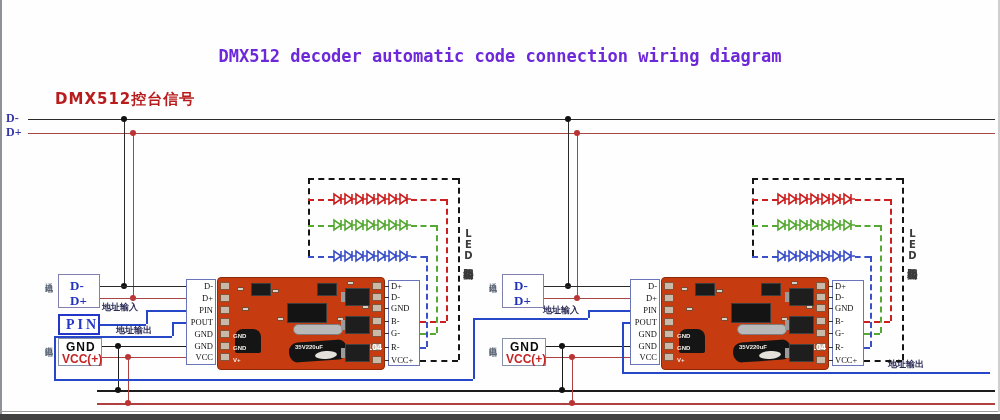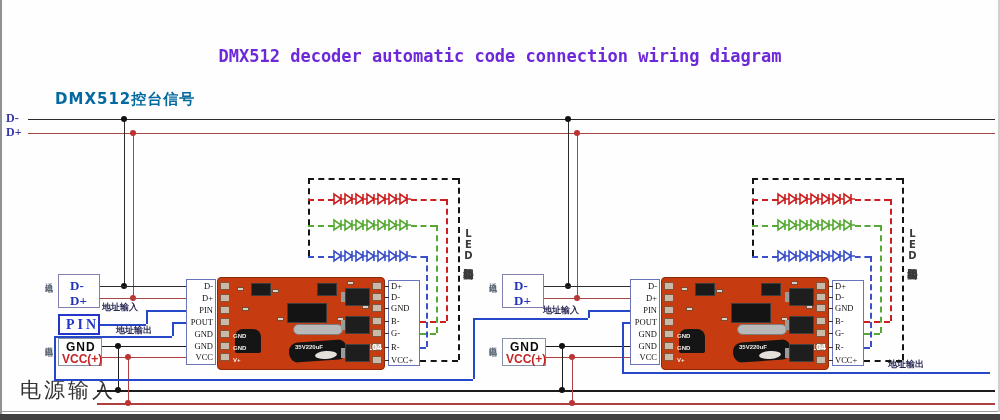--- a/index.html
+++ b/index.html
@@ -1,21 +1,21 @@
 <!DOCTYPE html>
 <html><head>
 <meta charset="utf-8">
 <style>
   html,body{margin:0;padding:0;background:#e8e8e8;}
   #cv{position:relative;width:1000px;height:420px;background:#fefefe;overflow:hidden;
       font-family:"Liberation Sans",sans-serif;}
   #cv > *{position:absolute;box-sizing:border-box;}
   .title{left:0;right:0;top:46px;text-align:center;color:#6d28d9;
          font:bold 17px "DejaVu Sans Mono",monospace;}
-  .siglbl{left:55px;top:90px;color:#0369a1;font:600 15px "DejaVu Sans",sans-serif;letter-spacing:1px;text-align:center;}
+  .siglbl{left:55px;top:90px;color:#b91c1c;font:600 15px "DejaVu Sans",sans-serif;letter-spacing:1px;text-align:center;}
   .pwrlbl{left:20px;top:376px;color:#333;font:500 21px "DejaVu Sans",sans-serif;letter-spacing:3px;}
   .buslbl{color:#3535a8;font:bold 12px "Liberation Serif",serif;}
   .busdm{left:6px;top:111px;} .busdp{left:6px;top:125px;}
   .pinlbl{font:8.5px "Liberation Serif",serif;color:#111;line-height:1;}
   .connlbl{font:bold 13px "Liberation Serif",serif;color:#2233bb;line-height:1;}
   .gndlbl{font:bold 12px "Liberation Sans",sans-serif;color:#0a0a0a;line-height:1;letter-spacing:1px;}
   .vcclbl{font:bold 12px "Liberation Sans",sans-serif;color:#c42525;line-height:1;}
   .pinboxlbl{font:bold 14px "Liberation Serif",serif;color:#2336c8;letter-spacing:3px;line-height:1;}
   .addrlbl{font:bold 9px "DejaVu Sans",sans-serif;color:#2a2a55;line-height:1;}
   .vtext{writing-mode:vertical-rl;text-orientation:upright;font:8px "DejaVu Sans",sans-serif;
@@ -26,21 +26,20 @@
   .silkcode{color:#fff;font:bold 9px "Liberation Sans",sans-serif;line-height:1;}
 </style>
 </head>
 <body>
 
 <div id="cv">
   <div class="title">DMX512 decoder automatic code connection wiring diagram</div>
   <div class="siglbl">DMX512控台信号</div>
   <div class="buslbl busdm">D-</div>
   <div class="buslbl busdp">D+</div>
-  <div class="pwrlbl">电源输入</div>
 <div style="left: 28px; top: 119px; width: 967px; height: 0px; border-top: 1px solid rgb(43, 43, 43);"></div>
     <div style="left: 28px; top: 133px; width: 967px; height: 0px; border-top: 1px solid rgb(168, 69, 69);"></div>
     <div style="left: 97px; top: 390px; width: 898px; height: 0px; border-top: 2px solid rgb(28, 28, 28);"></div>
     <div style="left: 97px; top: 403px; width: 898px; height: 0px; border-top: 2px solid rgb(176, 64, 64);"></div>
     <div style="left: 0px; top: 0px; width: 0px; height: 420px; border-left: 2px solid rgb(142, 146, 150);"></div>
     <div style="left: 0px; top: 411px; width: 1000px; height: 0px; border-top: 1px solid rgb(155, 155, 155);"></div>
     <div style="left: 0px; top: 414px; width: 1000px; height: 6px; background: rgb(65, 65, 65);"></div>
     <div style="left: 998px; top: 0px; width: 0px; height: 412px; border-left: 2px solid rgb(207, 207, 207);"></div>
     <div style="left: 124px; top: 119px; width: 0px; height: 167px; border-left: 1px solid rgb(43, 43, 43);"></div>
     <div style="left: 133px; top: 133px; width: 0px; height: 165px; border-left: 1px solid rgb(168, 69, 69);"></div>

